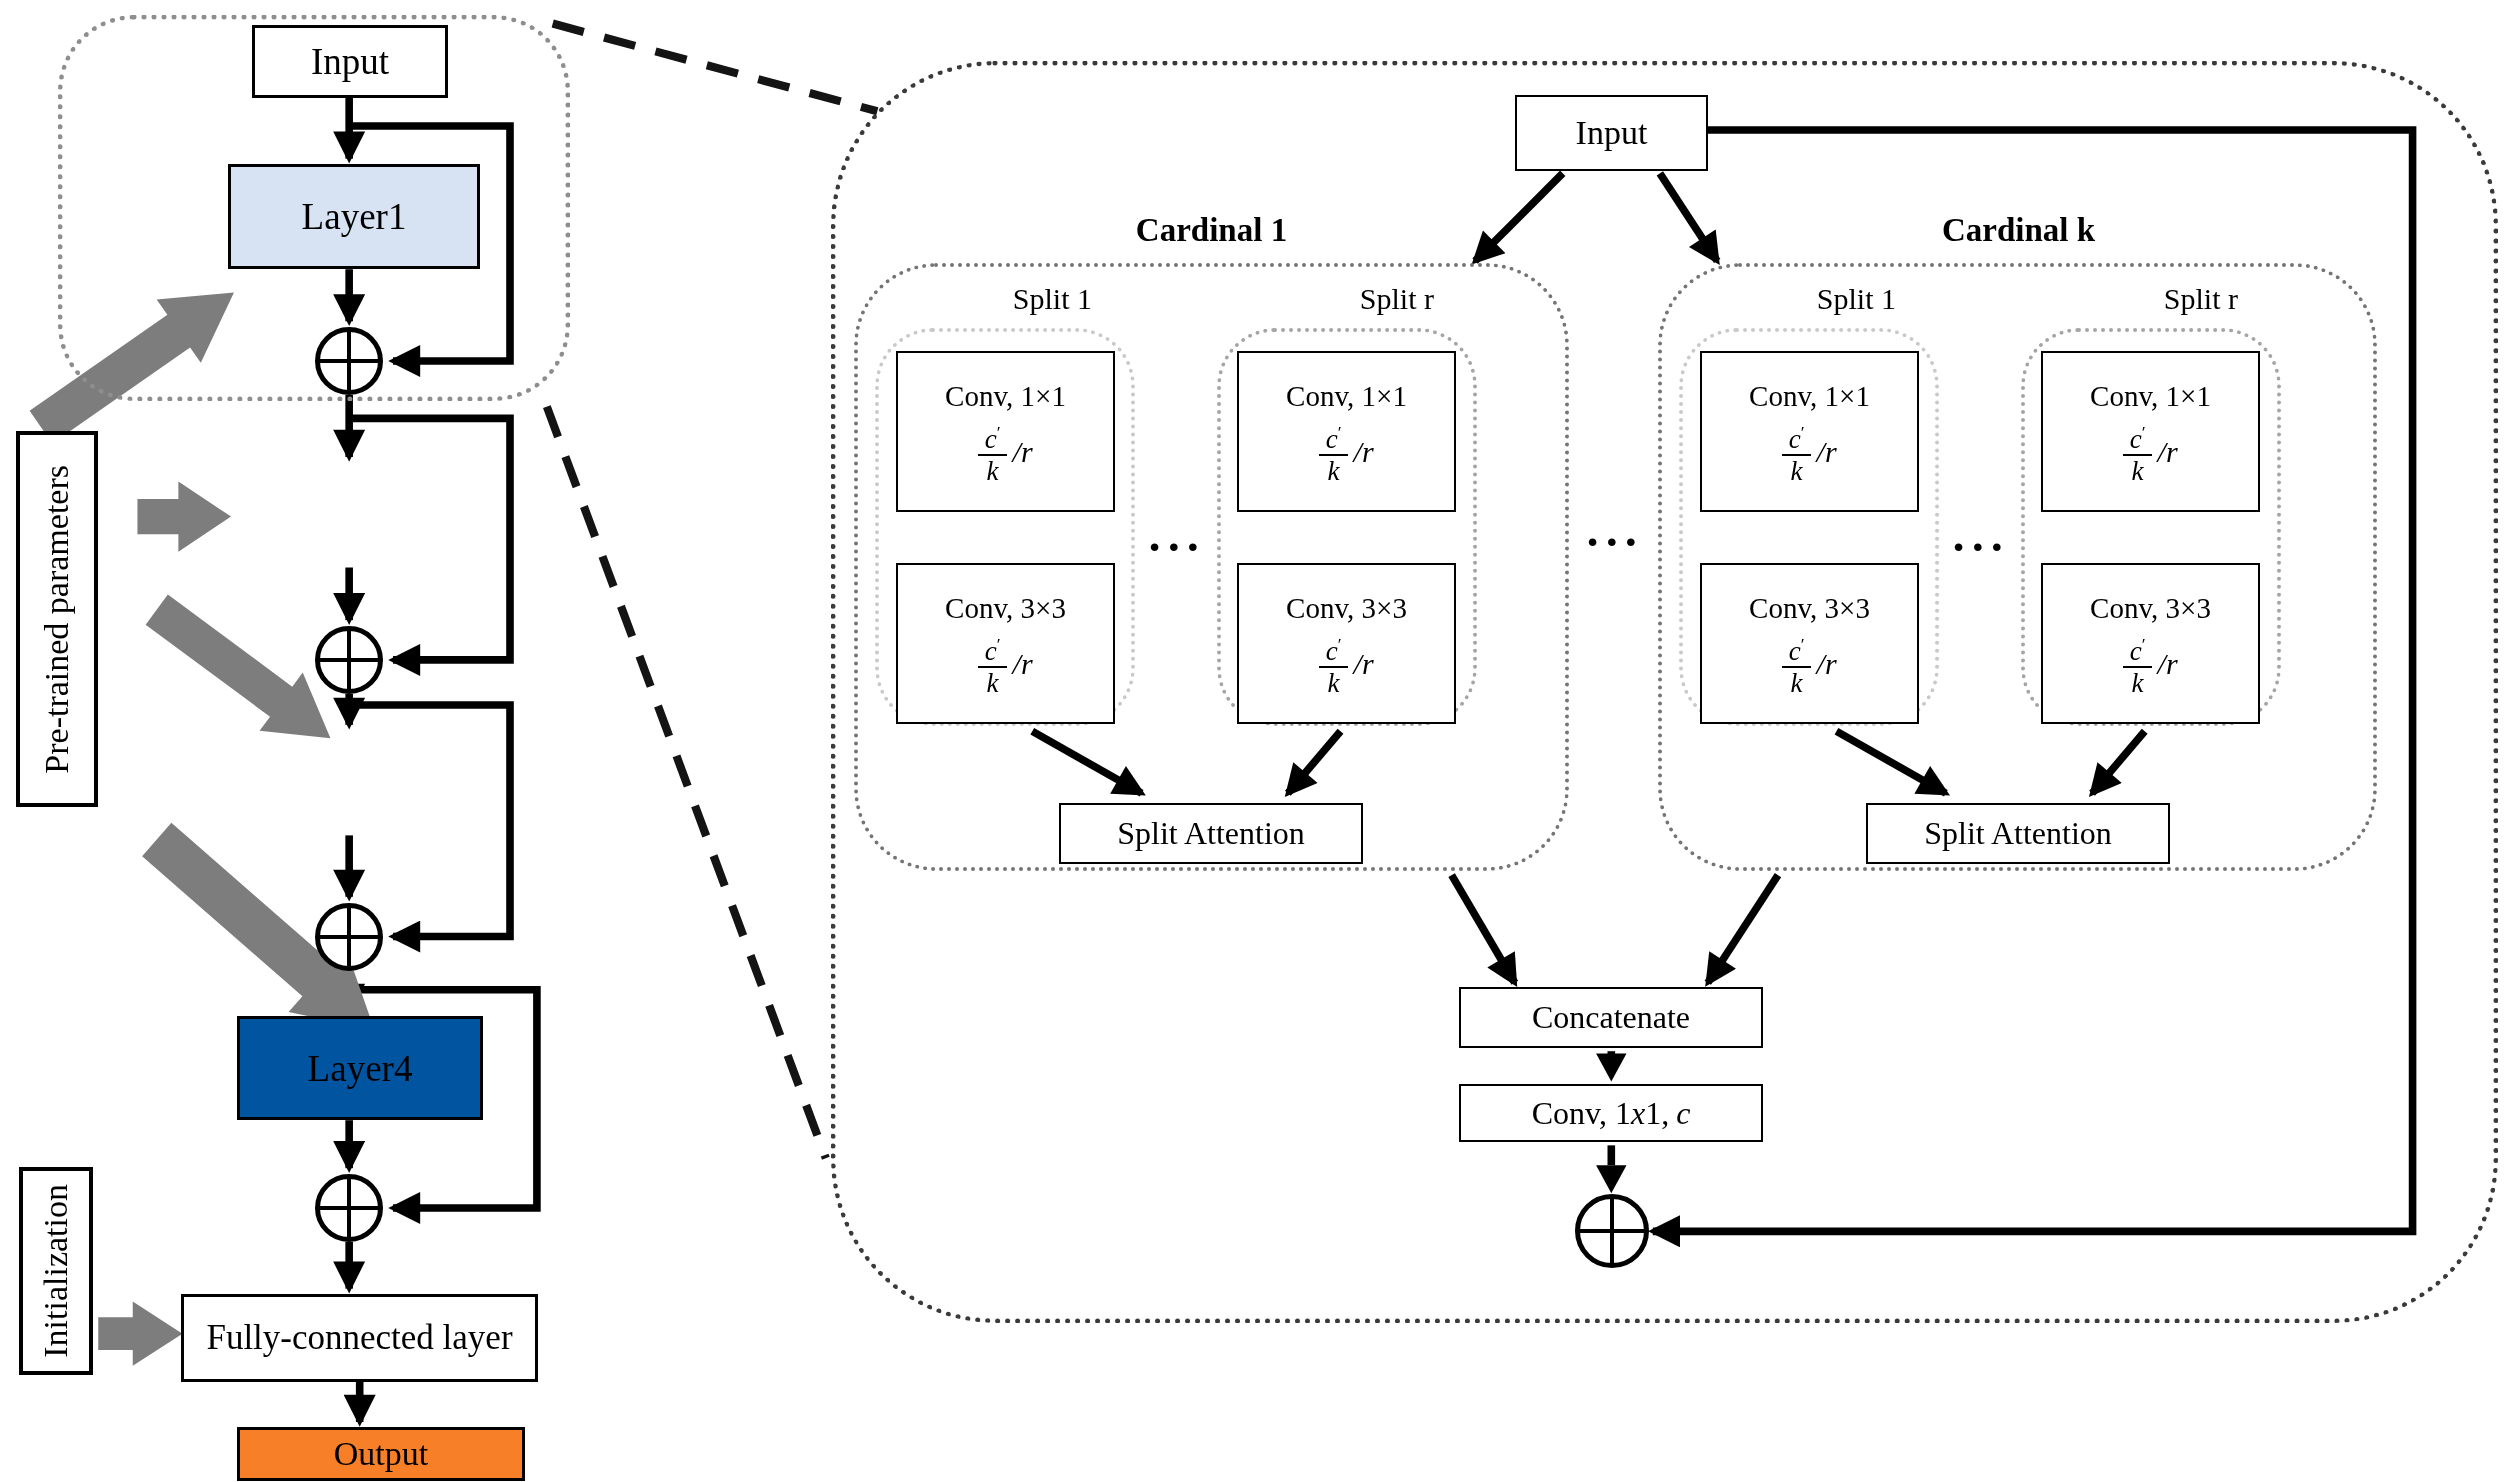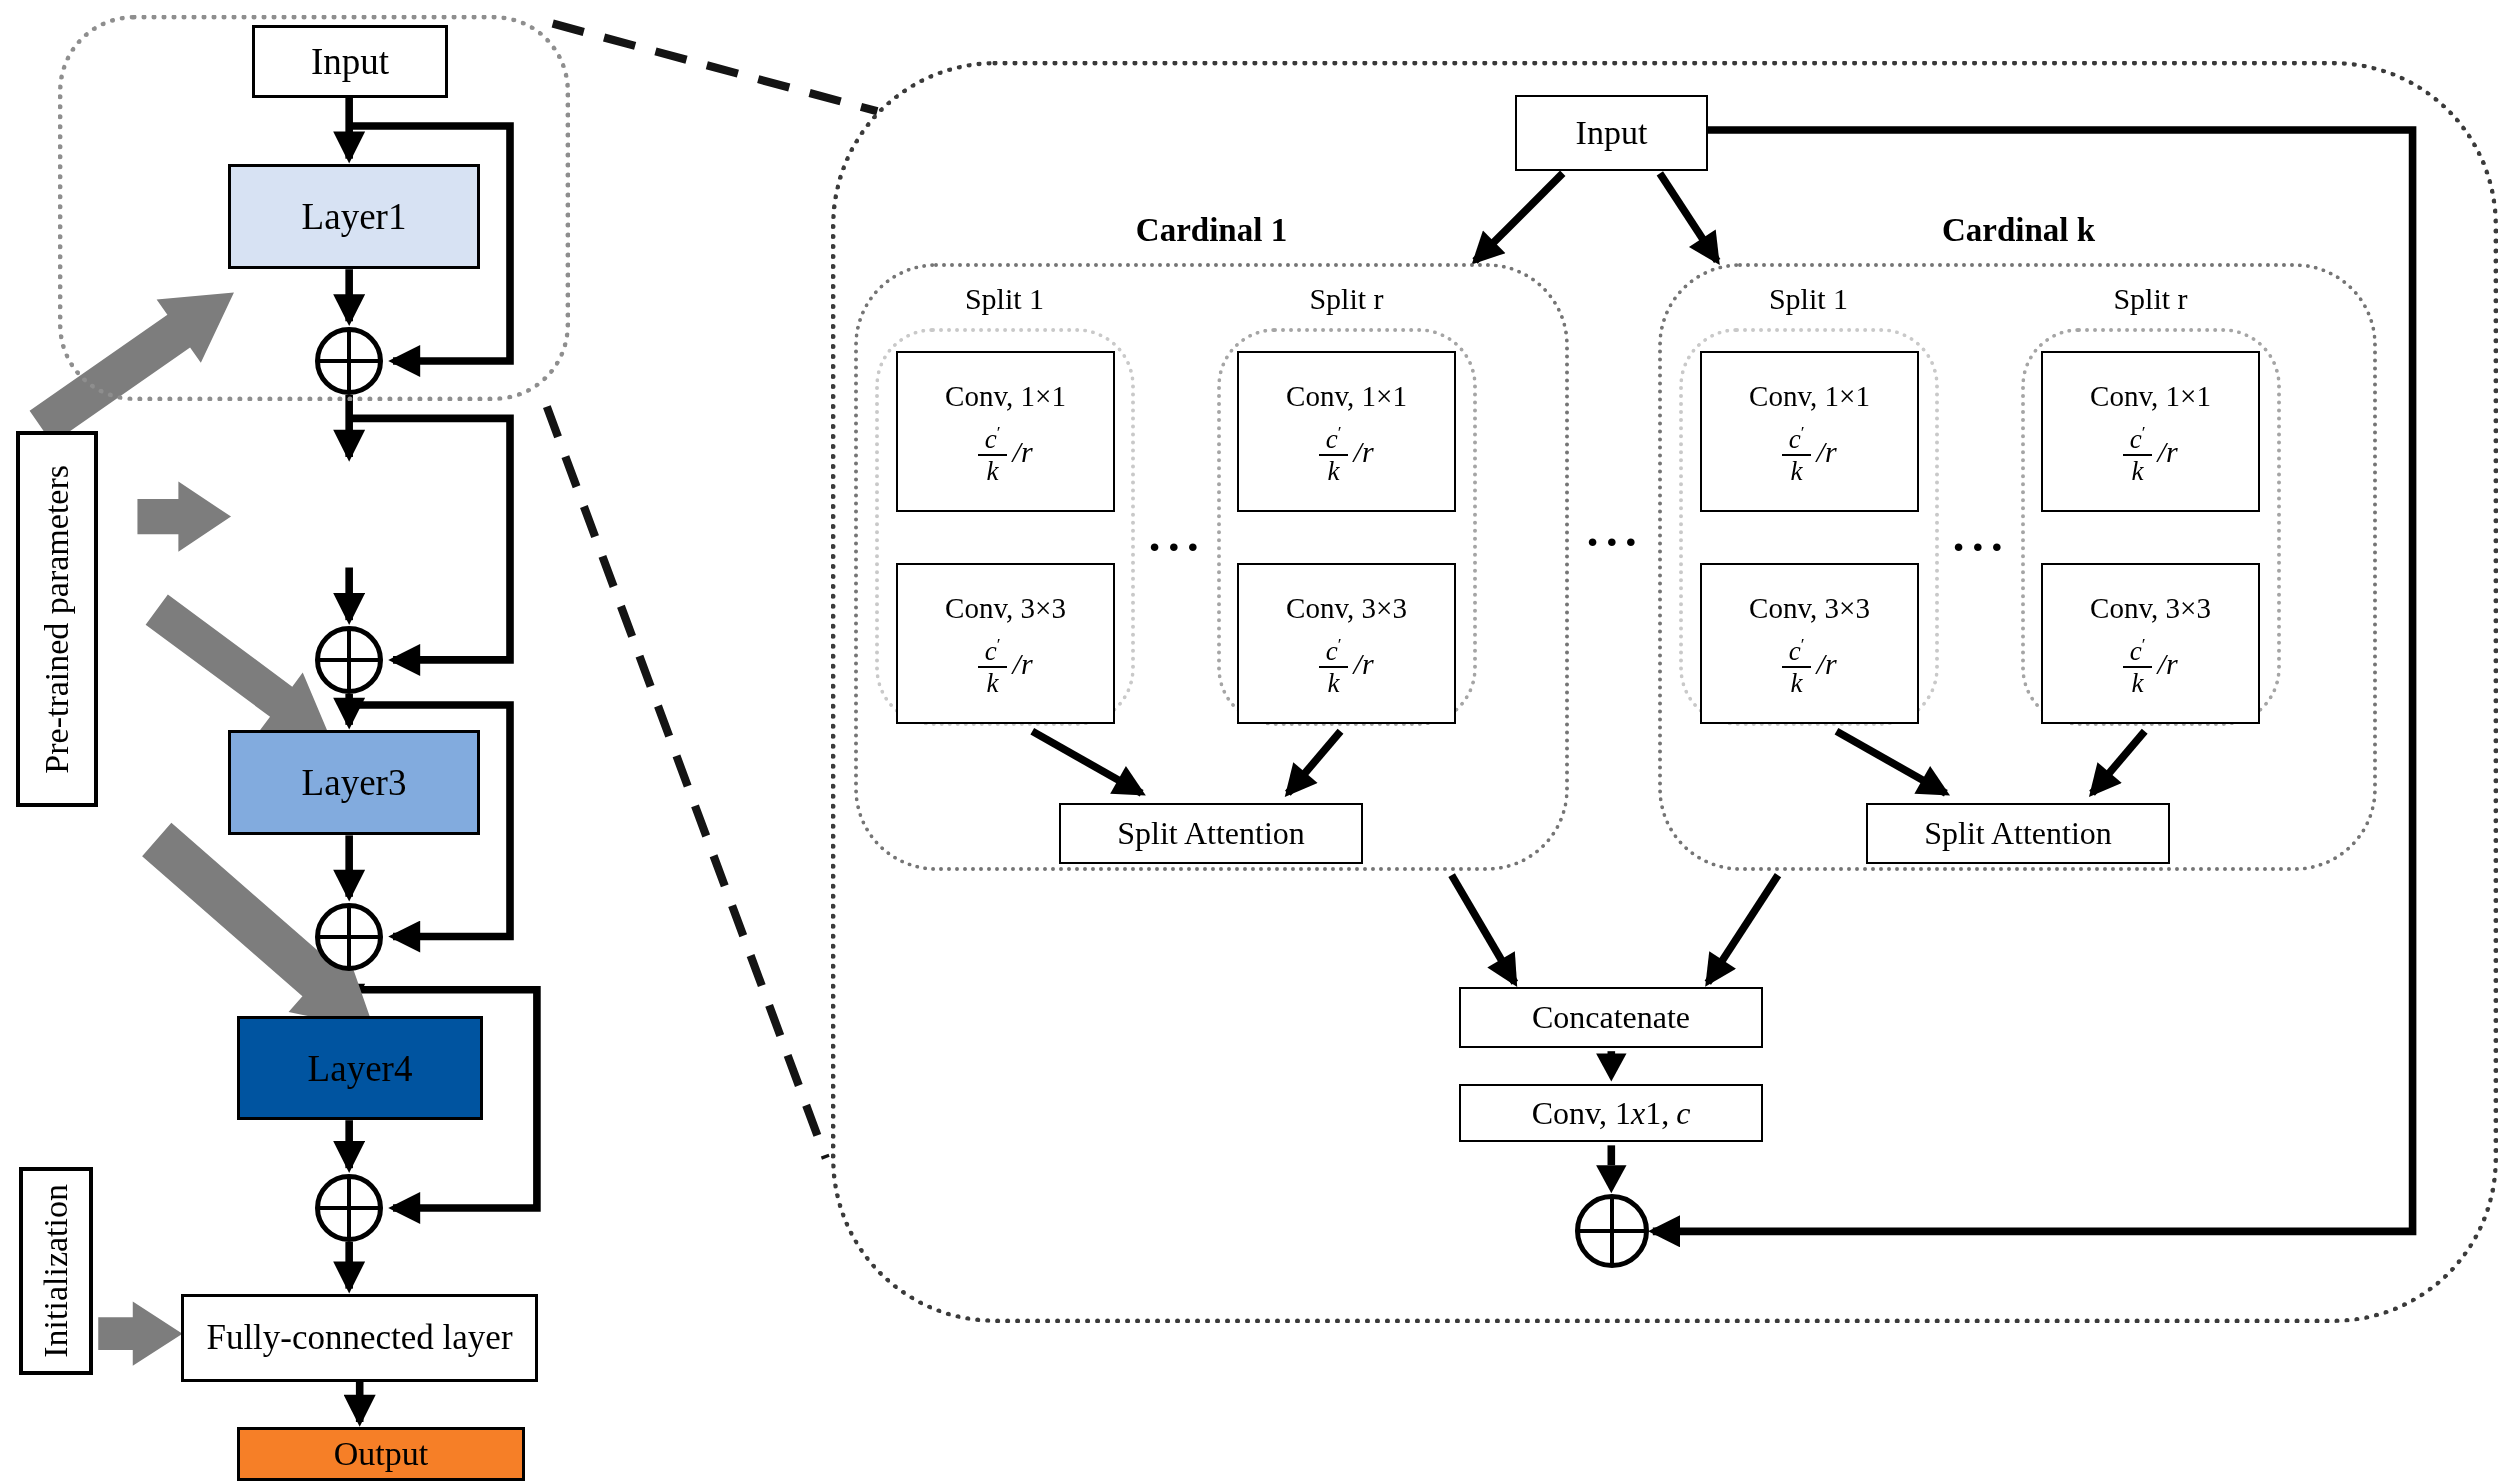--- a/index.html
+++ b/index.html
@@ -44,21 +44,21 @@
   .c1{left:854px;top:263px;width:715px;height:608px;}
   .ck{left:1658px;top:263px;width:719px;height:608px;}
   .split1{border:4.7px dotted #c9c9c9;border-radius:58px;}
   .splitr{border:4.7px dotted #a5a5a5;border-radius:58px;}
   .s-c1s1{left:875px;top:328px;width:260px;height:398px;}
   .s-c1sr{left:1217px;top:328px;width:260px;height:398px;}
   .s-cks1{left:1679px;top:328px;width:260px;height:398px;}
   .s-cksr{left:2021px;top:328px;width:260px;height:398px;}
 
   .heading{position:absolute;width:351px;text-align:center;font-size:33px;font-weight:bold;}
-  .sheading{position:absolute;width:175px;text-align:center;font-size:30px;}
+  .sheading{position:absolute;width:175px;text-align:right;font-size:30px;}
 
   .conv{position:absolute;box-sizing:border-box;width:219px;height:161px;background:#fff;
         border:2.3px solid #000;display:flex;flex-direction:column;align-items:center;
         justify-content:center;padding-top:2.3px;}
   .conv-title{font-size:29px;line-height:35px;}
   .frac-row{display:flex;align-items:center;margin-top:3.5px;}
   .frac{display:inline-flex;flex-direction:column;align-items:center;font-size:27px;font-style:italic;line-height:30px;}
   .frac .num{padding:0 3.5px;}
   .frac .num sup{font-size:17.5px;font-style:normal;}
   .frac .den{border-top:2.3px solid #000;padding:0 8.2px;}
@@ -138,23 +138,20 @@
 
   <div class="dotted ov-box"></div>
 
   <div class="box in-l">
     <span class="lbl">Input</span>
   </div>
 
   <div class="box layer l1" style="background-color: rgb(215, 226, 243);">
     <span class="lbl">Layer1</span>
   </div>
-  <div class="box layer l3" style="background-color: rgb(130, 171, 222);">
-    <span class="lbl">Layer3</span>
-  </div>
   <div class="box layer l4" style="background-color: rgb(0, 84, 160);">
     <span class="lbl">Layer4</span>
   </div>
 
   <div class="plus p1"></div>
   <div class="plus p2"></div>
   <div class="plus p3"></div>
   <div class="plus p4"></div>
 
   <div class="box fc">

